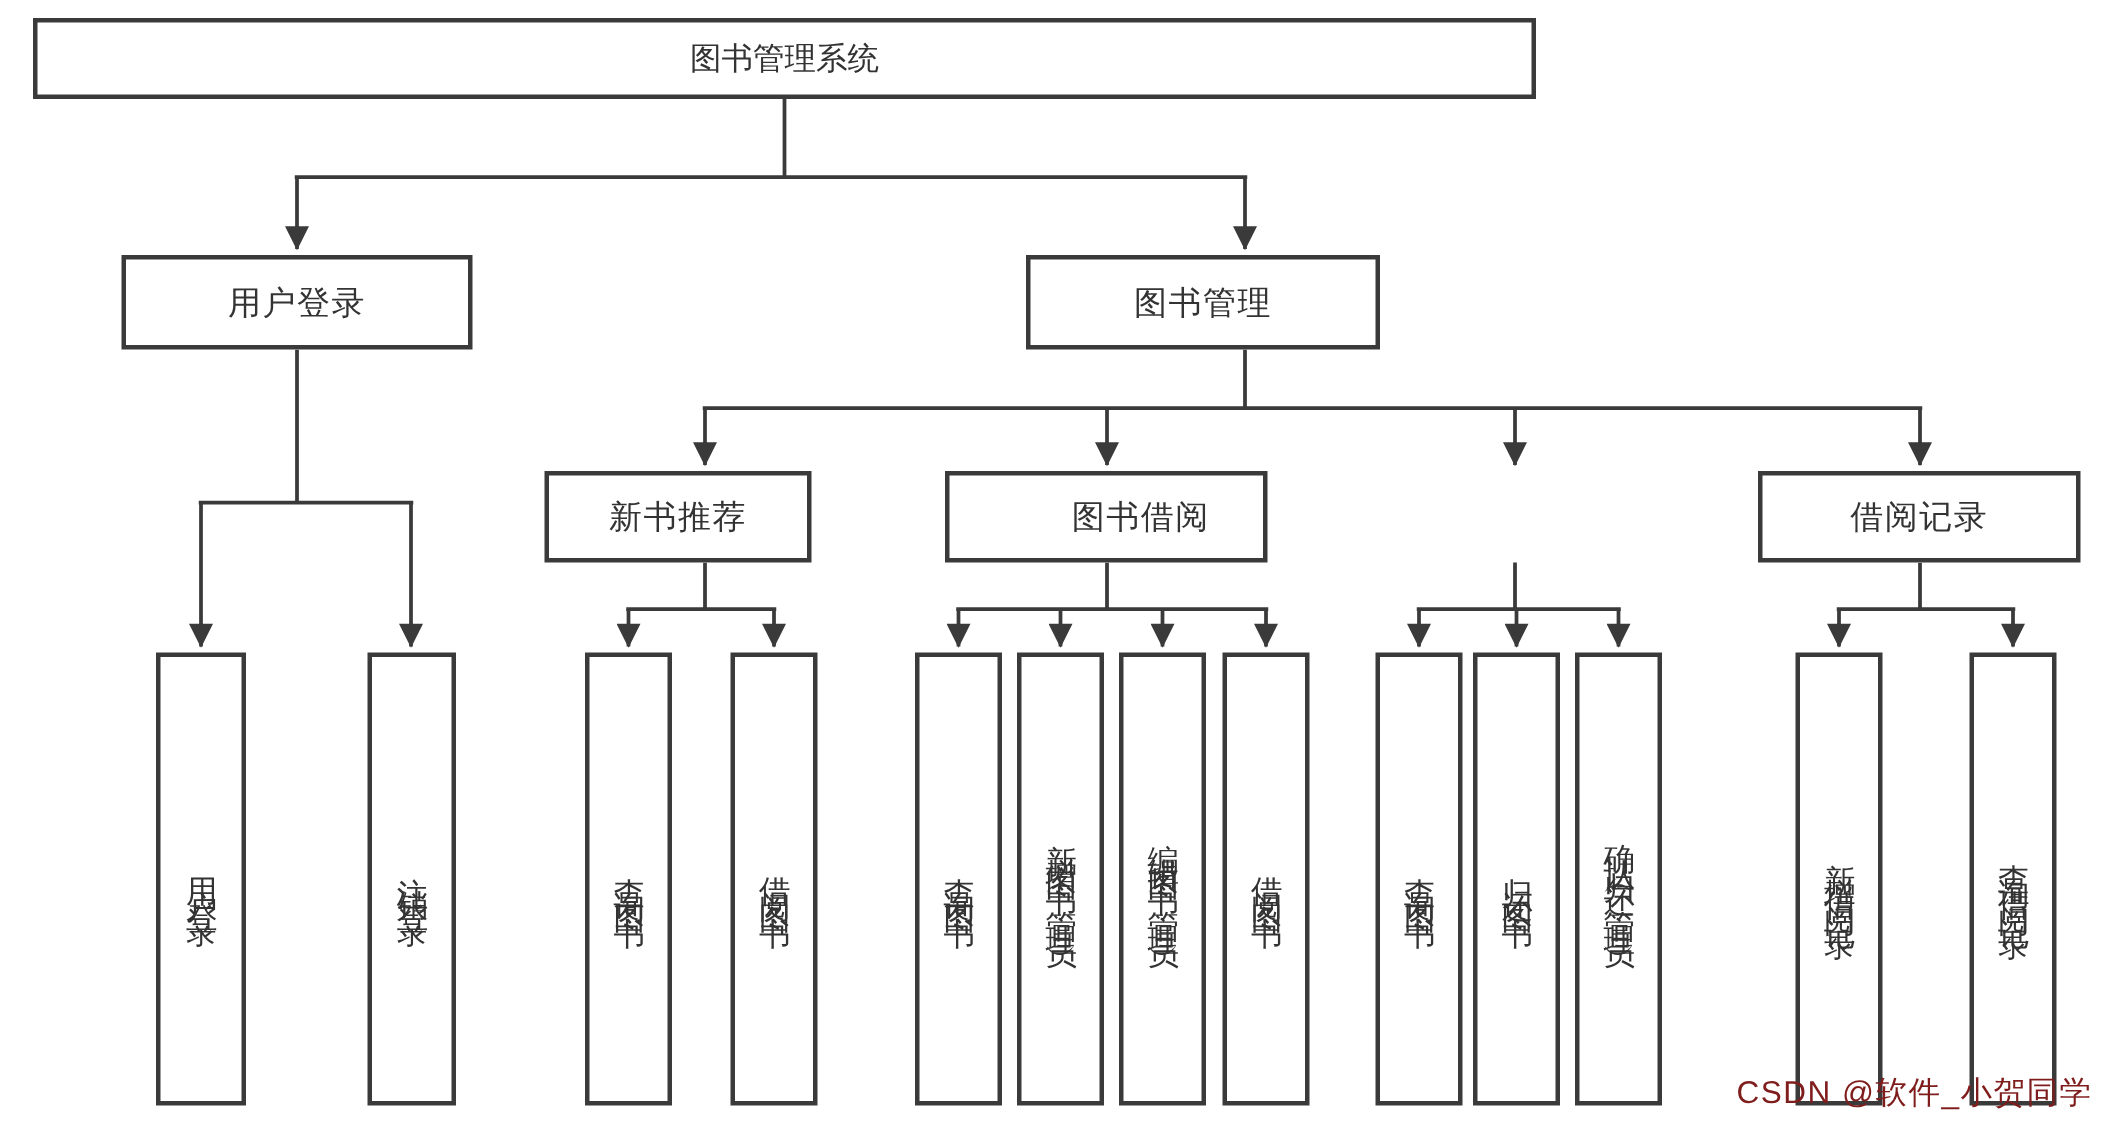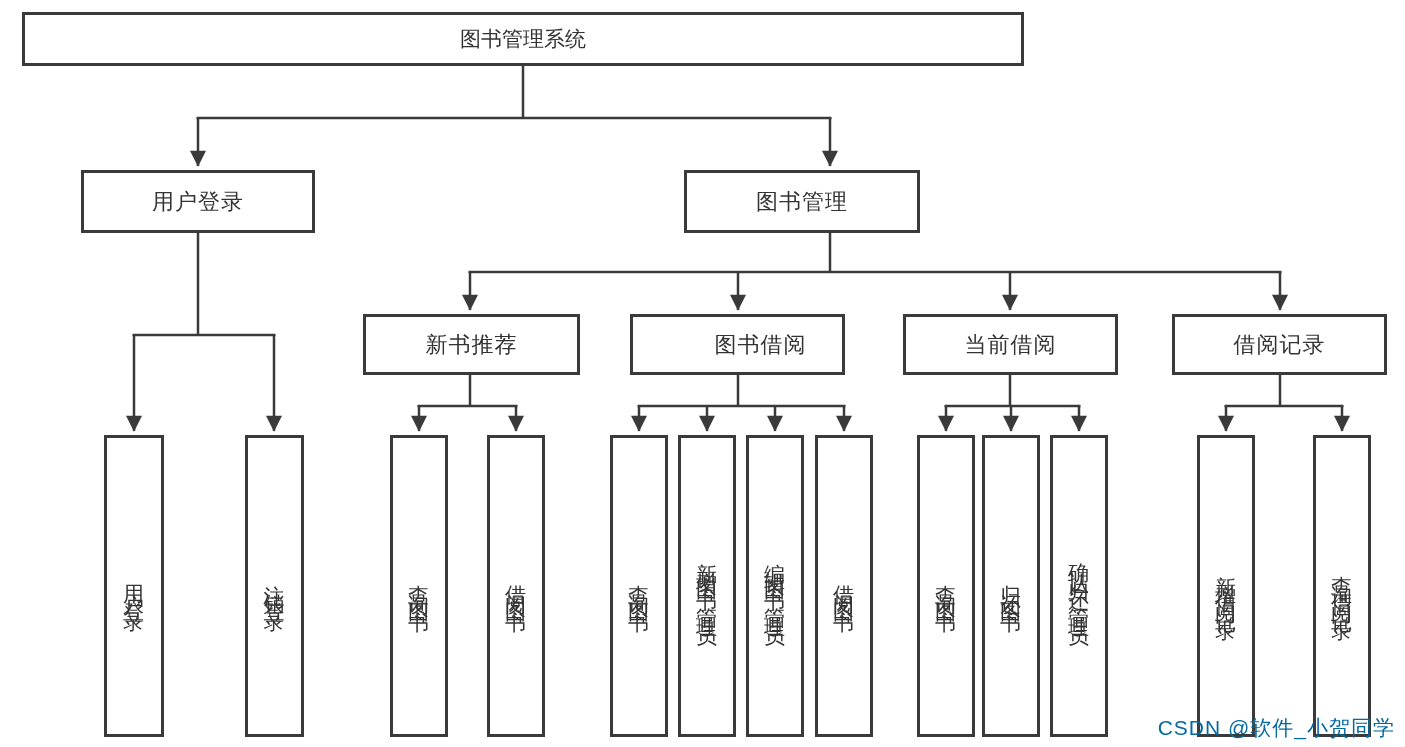--- a/index.html
+++ b/index.html
@@ -50,21 +50,21 @@
   }
   .leaf-box span {
     display: block;
     max-height: 290px;
   }
   .watermark {
     position: absolute;
     right: 10px;
     bottom: 5px;
     font-size: 21px;
-    color: #0369a1;
+    color: #7f1d1d;
     letter-spacing: 1px;
     white-space: nowrap;
     z-index: 5;
   }
 </style>
 </head>
 <body>
 
 <div class="canvas">
 
@@ -115,28 +115,25 @@
     <span>图书管理系统</span>
   </div>
 
   <div class="box h-box" style="left:81px; top:170px; width:234px; height:63px;">
     <span>用户登录</span>
   </div>
   <div class="box h-box" style="left:684px; top:170px; width:236px; height:63px;">
     <span>图书管理</span>
   </div>
 
-  <div class="box h-box" style="left:363px; top:314px; width:217px; height:61px;">
+  <div class="box h-box" style="left:363px; top:314px; width:178px; height:61px;">
     <span>新书推荐</span>
   </div>
   <div class="box h-box" style="left:630px; top:314px; width:215px; height:61px;padding-left:46px;">
     <span>图书借阅</span>
-  </div>
-  <div class="box h-box" style="left:903px; top:314px; width:215px; height:61px;">
-    <span>当前借阅</span>
   </div>
   <div class="box h-box" style="left:1172px; top:314px; width:215px; height:61px;">
     <span>借阅记录</span>
   </div>
 
   <div class="box leaf-box" style="left:104px; top:435px; width:60px; height:302px;">
     <span>用户登录</span>
   </div>
   <div class="box leaf-box" style="left:245px; top:435px; width:59px; height:302px;">
     <span>注销登录</span>

